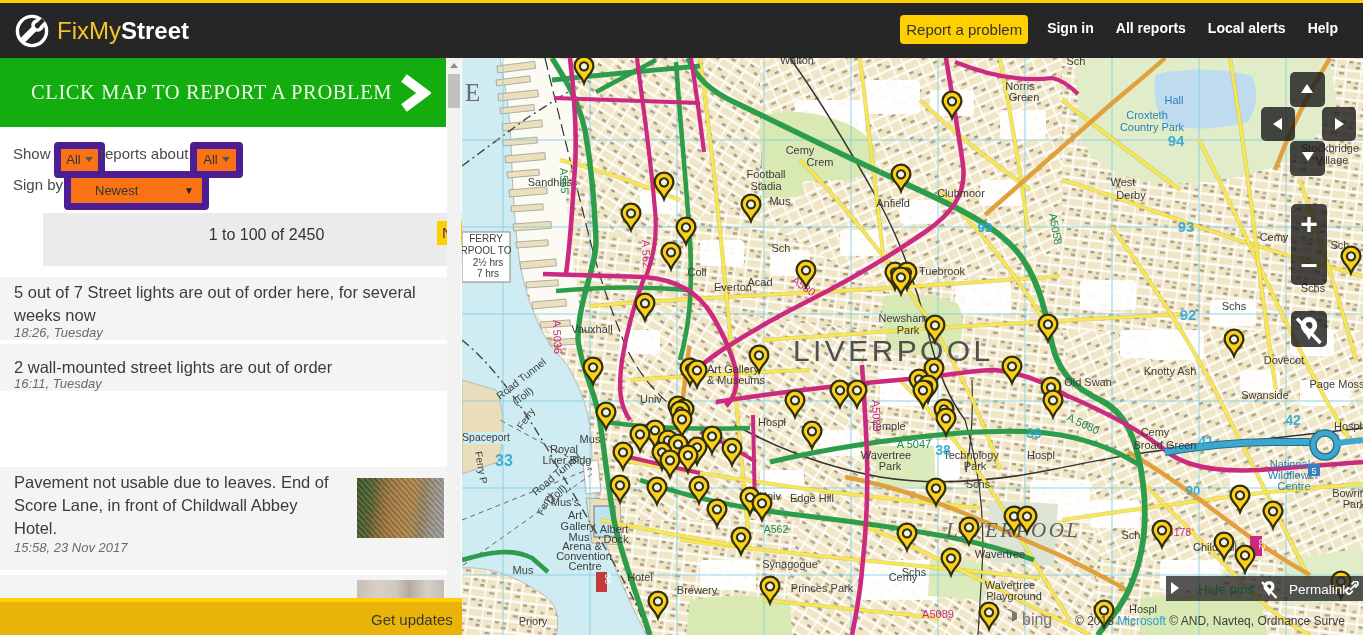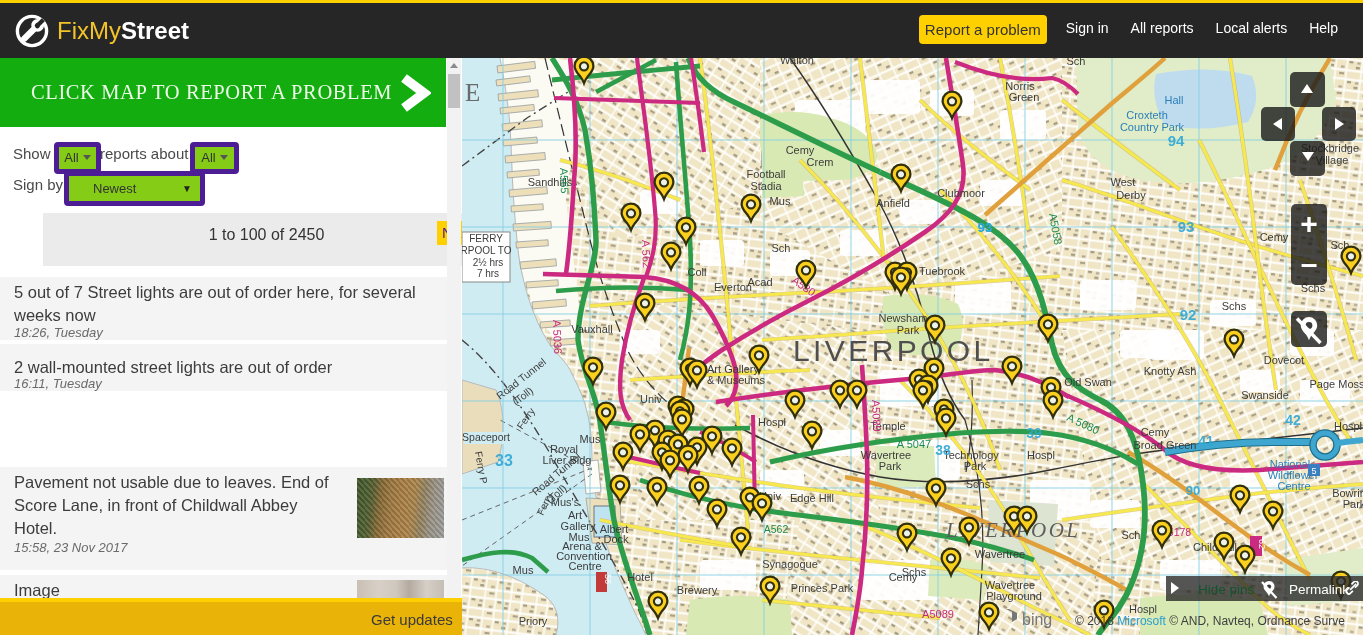--- a/index.html
+++ b/index.html
@@ -9,28 +9,28 @@
 
 #topstrip{left:0;top:0;width:1363px;height:3px;background:#ffd000;}
 #header{left:0;top:3px;width:1363px;height:55px;background:#262626;}
 #logo{width:34px;height:34px;}
 #brand{left:57px;top:17px;font-size:24px;color:#fff;letter-spacing:0;}
 #brand .fm{color:#f3c32a;}
 #brand .st{color:#fff;font-weight:bold;}
 #nav{right:14px;top:15px;height:32px;text-align:right;}
 #nav .btn{display:inline-block;background:#ffd000;color:#333;border-radius:4px;
  padding:6px 6px;font-size:15px;margin-right:8px;}
-#nav a{color:#fff;font-size:14px;margin:0 11px;text-decoration:none;vertical-align:2px;}
+#nav a{color:#fff;font-size:14px;margin:0 11px;text-decoration:none;vertical-align:2px;font-weight:bold;}
 
 #banner{left:0;top:58px;width:446px;height:69px;background:#13ad10;}
 #banner .txt{position:absolute;left:31px;font-family:"Liberation Serif",serif;
  font-size:20.5px;letter-spacing:0.6px;color:#eefbe8;white-space:nowrap;top:23px;}
 #filters{left:0;top:127px;width:447px;height:86px;background:#fff;}
 .flabel{position:absolute;color:#4a4a4a;font-size:15px;}
-.dd{position:absolute;background:#84cc16;border:5px solid #4c1d95;border-radius:4px;
+.dd{position:absolute;background:#f97316;border:7px solid #4c1d95;border-radius:4px;
  font-size:13px;color:#333;}
 .dd .tri{display:inline-block;width:0;height:0;border-left:4px solid transparent;
  border-right:4px solid transparent;border-top:5px solid #555;margin-left:4px;vertical-align:2px;}
 #pager{left:0;top:213px;width:447px;height:53px;background:#ebebeb;margin-left:43px;}
 #pager .ptext{position:absolute;left:0;width:447px;top:14px;text-align:center;
  font-size:16px;color:#333;}
 #nextbtn{position:absolute;left:394px;top:8px;width:41px;height:24px;background:#ffd000;
  border-radius:0;color:#4c1d95;font-size:15px;text-align:center;line-height:24px;}
 #list{left:0;top:266px;width:447px;height:332px;background:#fff;}
 .item{position:absolute;left:0;width:447px;background:#f4f4f4;}
@@ -105,21 +105,20 @@
     <div class="item" style="top:78px;height:47px">
       <div class="t" style="top:12px;width:420px">2 wall-mounted street lights are out of order</div>
       <div class="d" style="top:32px">16:11, Tuesday</div>
     </div>
     <div class="item" style="top:201px;height:103px">
       <div class="t" style="top:4px;width:320px">Pavement not usable due to leaves. End of Score Lane, in front of Childwall Abbey Hotel.</div>
       <div class="d" style="top:73px">15:58, 23 Nov 2017</div>
       <div id="photo1" style="position:absolute;left:357px;top:11px;width:87px;height:60px;"></div>
     </div>
     <div class="item" style="top:309px;height:23px">
-      <div class="t" style="top:4px;width:335px">Image</div>
       <div id="photo2" style="position:absolute;left:357px;top:5px;width:87px;height:18px;"></div>
     </div>
   </div>
   <div class="abs" id="yline"></div>
   <div class="abs" id="getupd">
       <span>Get updates</span>
 
   </div>
   <div class="abs" id="sbar">
       <div class="up"></div>

